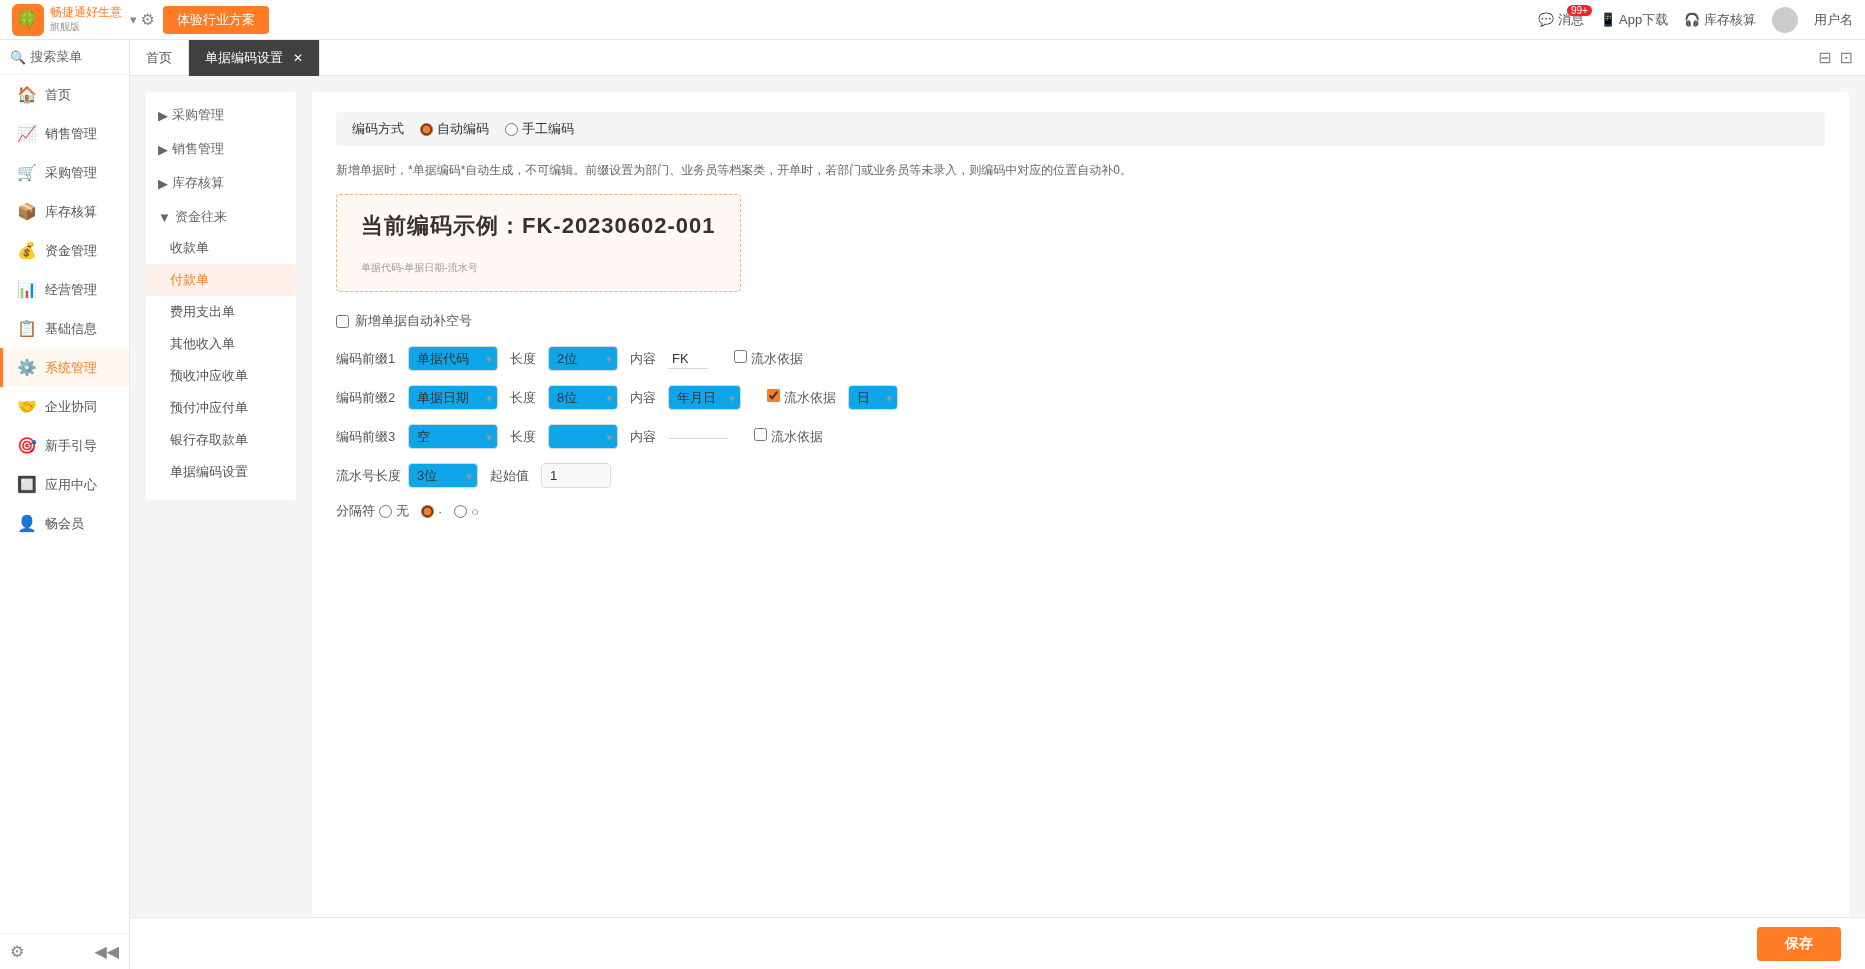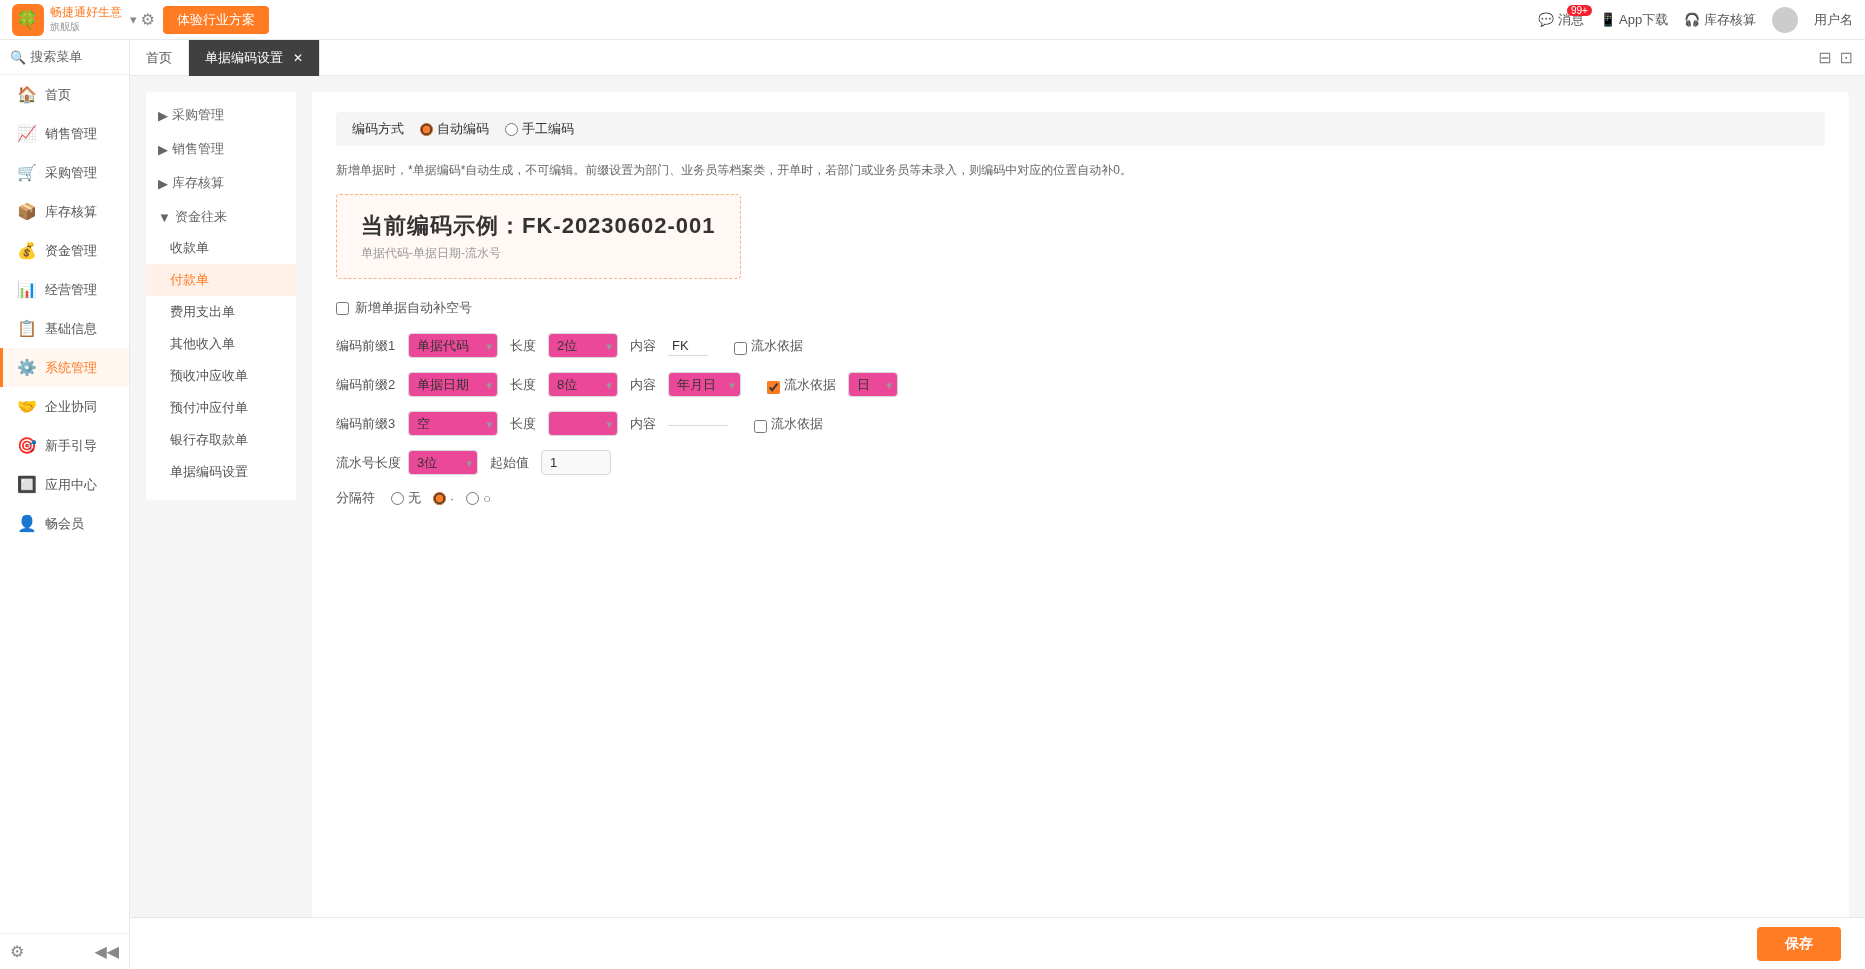--- a/index.html
+++ b/index.html
@@ -201,23 +201,23 @@
       display: inline-block;
       min-width: 260px;
     }
     .preview-code {
       font-size: 22px;
       font-weight: 700;
       color: #333;
       letter-spacing: 1px;
     }
     .preview-label {
-      font-size: 12px;
+      font-size: 10px;
       color: #999;
-      margin-top: 4px;
+      margin-top: 20px;
     }
 
     
     .checkbox-row {
       display: flex;
       align-items: center;
       gap: 6px;
       margin-bottom: 16px;
       font-size: 13px;
       color: #555;
@@ -232,21 +232,21 @@
       margin-bottom: 14px;
       flex-wrap: wrap;
     }
     .form-label { font-size: 13px; color: #555; white-space: nowrap; width: 60px; }
     .form-select {
       border: 1px solid #d9d9d9;
       border-radius: 4px;
       padding: 4px 24px 4px 8px;
       font-size: 13px;
       color: #333;
-      background: #ec4899;
+      background: #0ea5e9;
       appearance: none;
       -webkit-appearance: none;
       cursor: pointer;
       position: relative;
       min-width: 90px;
     }
     .select-wrap { position: relative; display: inline-block; }
     .select-wrap::after {
       content: '▾';
       position: absolute;
@@ -267,28 +267,28 @@
       min-width: 70px;
     }
     .content-label { font-size: 13px; color: #555; white-space: nowrap; }
     .content-value {
       font-size: 13px;
       color: #333;
       min-width: 40px;
       border-bottom: 1px solid #d9d9d9;
       padding: 2px 4px;
     }
-    .serial-check { display: flex; align-items: flex-end; gap: 4px; font-size: 13px; color: #555; padding-left: 14px; }
+    .serial-check { display: flex; align-items: flex-start; gap: 4px; font-size: 13px; color: #555; padding-left: 14px; }
     .serial-check input[type=checkbox] { accent-color: #ff7b24; }
 
     
     .sep-row {
       display: flex;
       align-items: center;
-      gap: 16px;
+      gap: 4px;
       margin-bottom: 14px;
       font-size: 13px;
       color: #555;
     }
     .sep-options { display: flex; align-items: center; gap: 12px; }
     .sep-radio { display: flex; align-items: center; gap: 4px; cursor: pointer; }
     .sep-radio input[type=radio] { accent-color: #ff7b24; }
 
     
     .bottom-bar {

